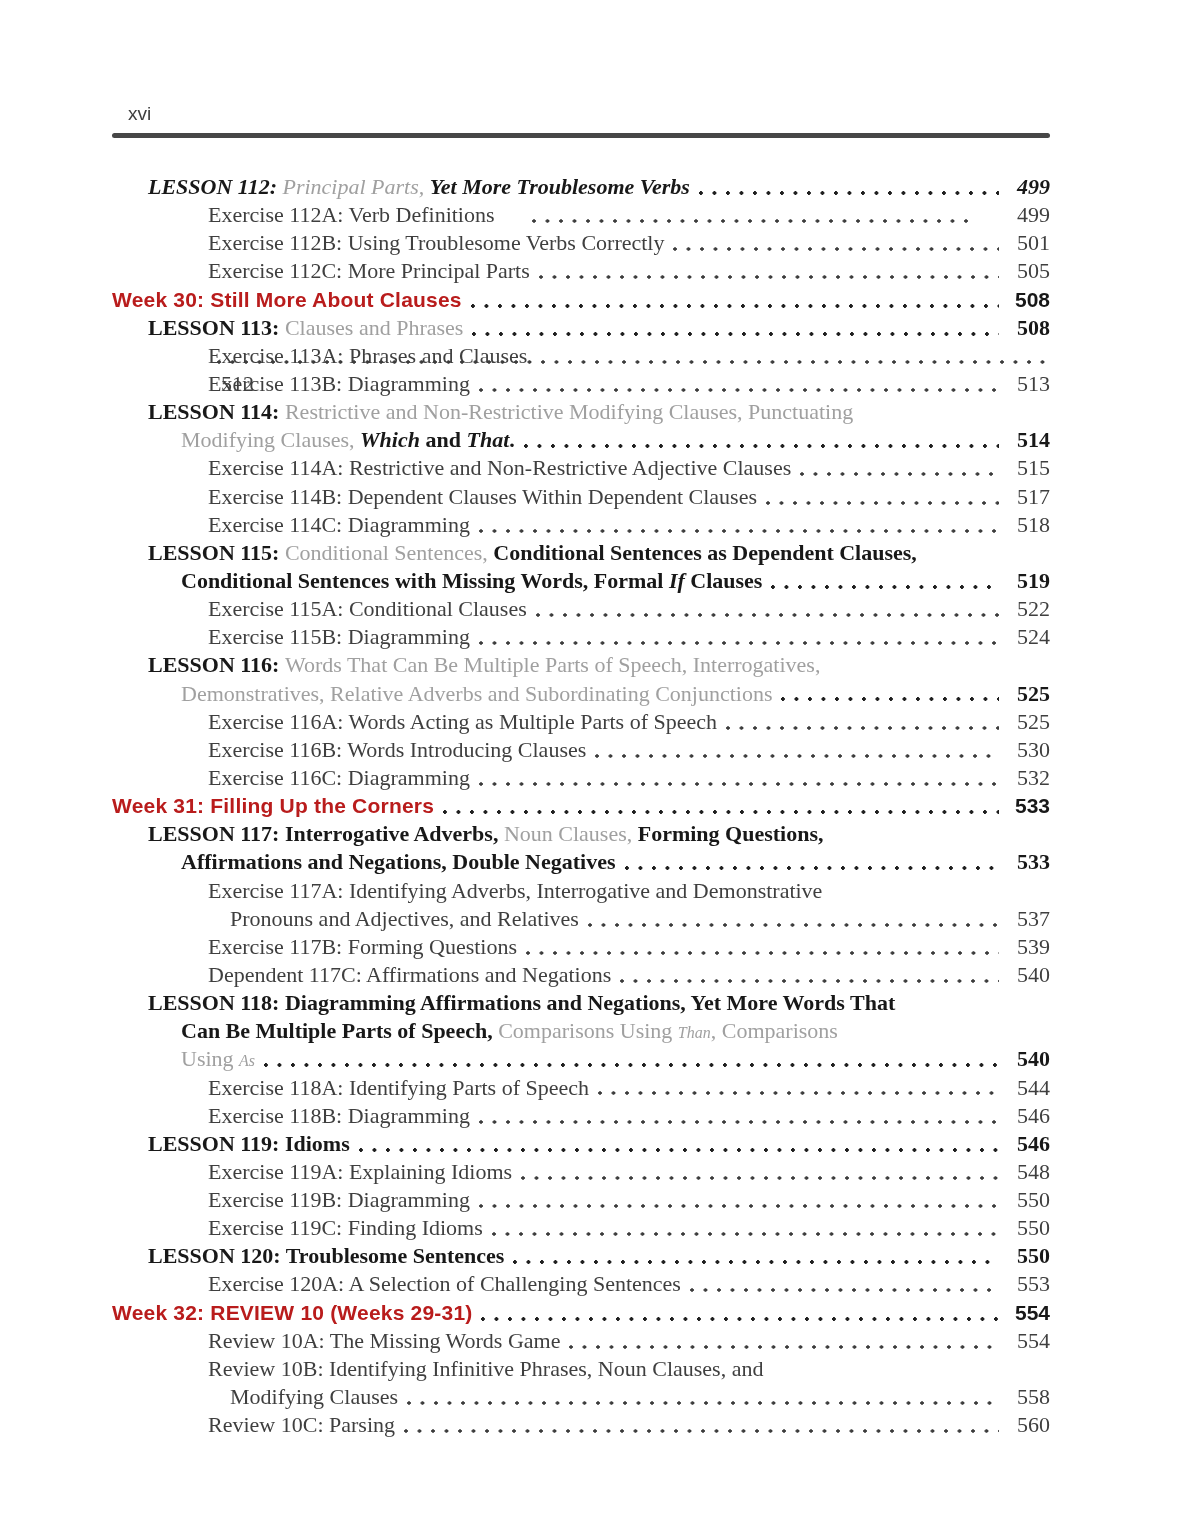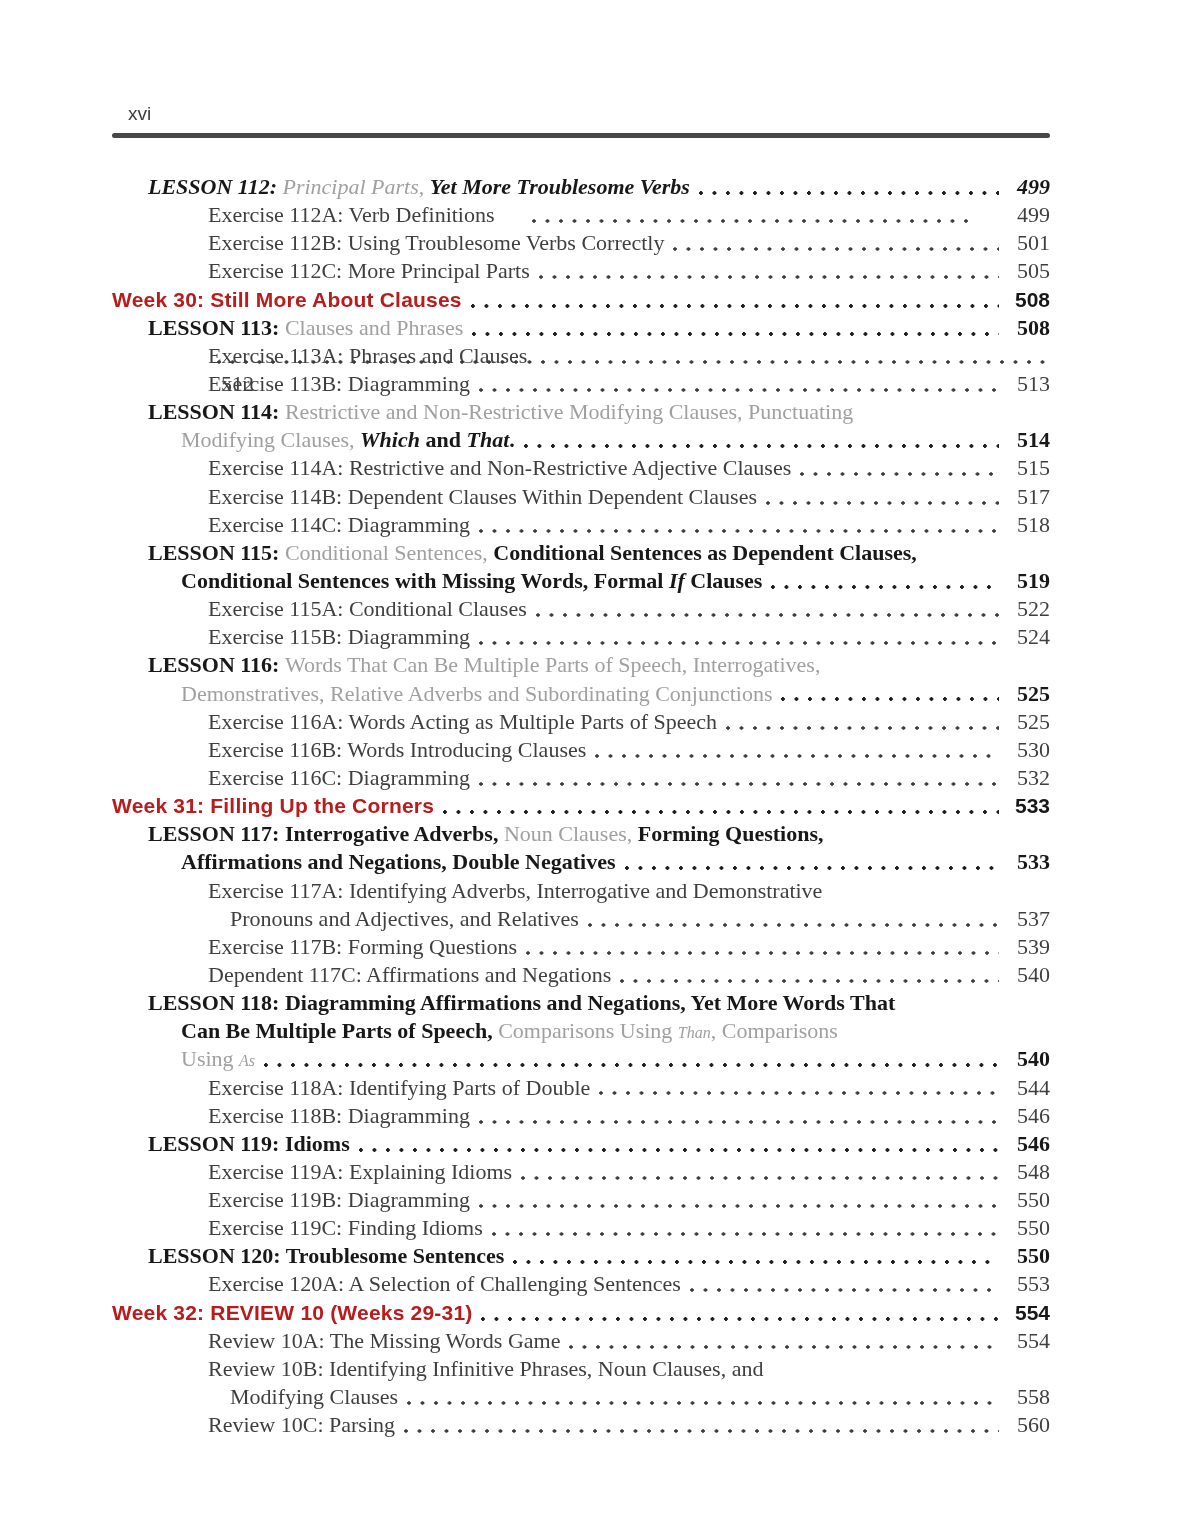--- a/index.html
+++ b/index.html
@@ -85,21 +85,21 @@
       <div class="row" style="padding-left: 0px;"><span class="s-w">Week 31: Filling Up the Corners</span><span class="leader leader-b"></span><span class="page-num pg-b pg-w">533</span></div>
       <div class="row" style="padding-left: 36px;"><span class="s-b">LESSON 117: Interrogative Adverbs, </span><span class="s-g">Noun Clauses, </span><span class="s-b">Forming Questions,</span></div>
       <div class="row" style="padding-left: 69px;"><span class="s-b">Affirmations and Negations, Double Negatives</span><span class="leader leader-b"></span><span class="page-num pg-b">533</span></div>
       <div class="row" style="padding-left: 96px;"><span class="s-p">Exercise 117A: Identifying Adverbs, Interrogative and Demonstrative</span></div>
       <div class="row" style="padding-left: 118px;"><span class="s-p">Pronouns and Adjectives, and Relatives</span><span class="leader"></span><span class="page-num">537</span></div>
       <div class="row" style="padding-left: 96px;"><span class="s-p">Exercise 117B: Forming Questions</span><span class="leader"></span><span class="page-num">539</span></div>
       <div class="row" style="padding-left: 96px;"><span class="s-p">Dependent 117C: Affirmations and Negations</span><span class="leader"></span><span class="page-num">540</span></div>
       <div class="row" style="padding-left: 36px;"><span class="s-b">LESSON 118: Diagramming Affirmations and Negations, Yet More Words That</span></div>
       <div class="row" style="padding-left: 69px;"><span class="s-b">Can Be Multiple Parts of Speech, </span><span class="s-g">Comparisons Using </span><span class="s-gi">Than</span><span class="s-g">, Comparisons</span></div>
       <div class="row" style="padding-left: 69px;"><span class="s-g">Using </span><span class="s-gi">As</span><span class="leader leader-b"></span><span class="page-num pg-b">540</span></div>
-      <div class="row" style="padding-left: 96px;"><span class="s-p">Exercise 118A: Identifying Parts of Double</span><span class="leader"></span><span class="page-num">544</span></div>
+      <div class="row" style="padding-left: 96px;"><span class="s-p">Exercise 118A: Identifying Parts of Speech</span><span class="leader"></span><span class="page-num">544</span></div>
       <div class="row" style="padding-left: 96px;"><span class="s-p">Exercise 118B: Diagramming</span><span class="leader"></span><span class="page-num">546</span></div>
       <div class="row" style="padding-left: 36px;"><span class="s-b">LESSON 119: Idioms</span><span class="leader leader-b"></span><span class="page-num pg-b">546</span></div>
       <div class="row" style="padding-left: 96px;"><span class="s-p">Exercise 119A: Explaining Idioms</span><span class="leader"></span><span class="page-num">548</span></div>
       <div class="row" style="padding-left: 96px;"><span class="s-p">Exercise 119B: Diagramming</span><span class="leader"></span><span class="page-num">550</span></div>
       <div class="row" style="padding-left: 96px;"><span class="s-p">Exercise 119C: Finding Idioms</span><span class="leader"></span><span class="page-num">550</span></div>
       <div class="row" style="padding-left: 36px;"><span class="s-b">LESSON 120: Troublesome Sentences</span><span class="leader leader-b"></span><span class="page-num pg-b">550</span></div>
       <div class="row" style="padding-left: 96px;"><span class="s-p">Exercise 120A: A Selection of Challenging Sentences</span><span class="leader"></span><span class="page-num">553</span></div>
       <div class="row" style="padding-left: 0px;"><span class="s-w">Week 32: REVIEW 10 (Weeks 29-31)</span><span class="leader leader-b"></span><span class="page-num pg-b pg-w">554</span></div>
       <div class="row" style="padding-left: 96px;"><span class="s-p">Review 10A: The Missing Words Game</span><span class="leader"></span><span class="page-num">554</span></div>
       <div class="row" style="padding-left: 96px;"><span class="s-p">Review 10B: Identifying Infinitive Phrases, Noun Clauses, and</span></div>

